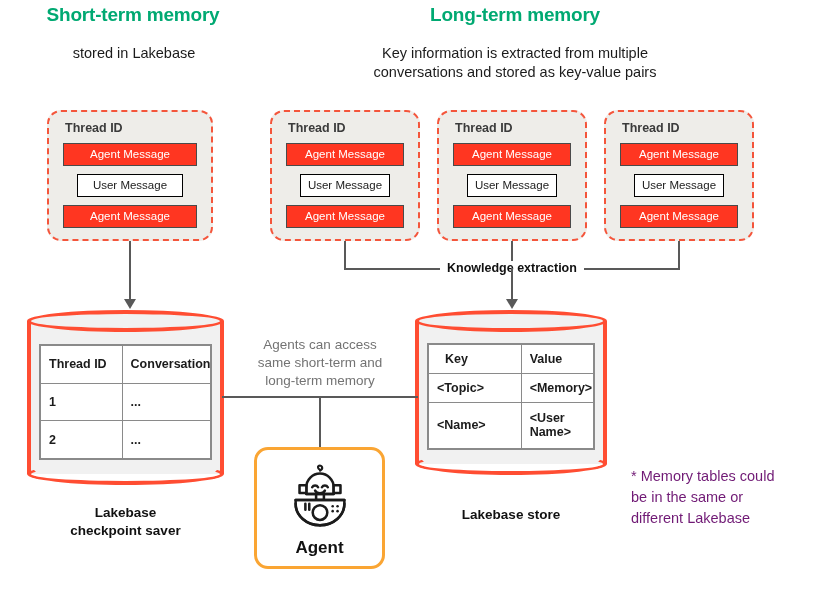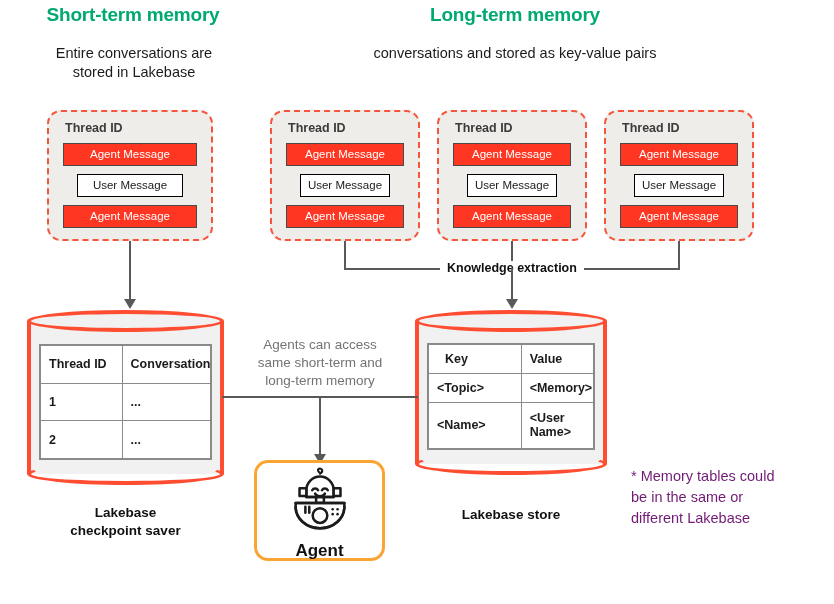--- a/index.html
+++ b/index.html
@@ -112,27 +112,27 @@
   .footnote{
     font-size:14.5px;line-height:21px;color:#701a75;
   }
 </style>
 </head>
 <body>
 
 <div class="abs col-title" style="left:0;top:4px;width:266px;">Short-term memory</div>
 
 <div class="abs col-sub" style="left:10px;top:44px;width:248px;">
-  <div>Entire conversations are</div>
   <div>stored in Lakebase</div>
 </div>
 
 <div class="abs col-title" style="left:340px;top:4px;width:350px;">Long-term memory</div>
 
 <div class="abs col-sub" style="left:300px;top:44px;width:430px;">
+  <div>Key information is extracted from multiple</div>
   <div>conversations and stored as key-value pairs</div>
 </div>
 
 <div class="abs thread-card" style="left:47px;top:110px;width:166px;height:131px;">
   <div class="thread-label">Thread ID</div>
   <div class="msg agent">Agent Message</div>
   <div class="msg user inset">User Message</div>
   <div class="msg agent">Agent Message</div>
 </div>
 
@@ -228,21 +228,21 @@
 
 <div class="abs hline" style="left:222px;top:396px;width:196px;"></div>
 <div class="abs access-note" style="left:240px;top:336px;width:160px;">
   <div>Agents can access</div>
   <div>same short-term and</div>
   <div>long-term memory</div>
 </div>
 <div class="abs vline" style="left:319px;top:396px;height:60px;"></div>
 <div class="abs arrow-head" style="left:314px;top:454px;"></div>
 
-<div class="abs agent-box" style="left:254px;top:460px;width:131px;height:101px;">
+<div class="abs agent-box" style="left:254px;top:447px;width:131px;height:122px;">
   <span style="display:block;line-height:0;">
     <svg width="78" height="78" viewBox="0 0 80 80" fill="none" stroke="#1b1b1b" stroke-width="2.6" stroke-linecap="round" stroke-linejoin="round">
 
       <path d="M40 13 c4 -2 2 -6 -1 -5 c-2 1 -1 3 1 4 z" fill="none" stroke-width="2.2"></path>
       <path d="M40 17 v4"></path>
 
       <path d="M26 37 v-7 a14 14 0 0 1 28 0 v7 z" fill="#fff"></path>
       <line x1="26" y1="37" x2="54" y2="37"></line>
 
       <rect x="19" y="28" width="7" height="8" fill="#fff"></rect>

